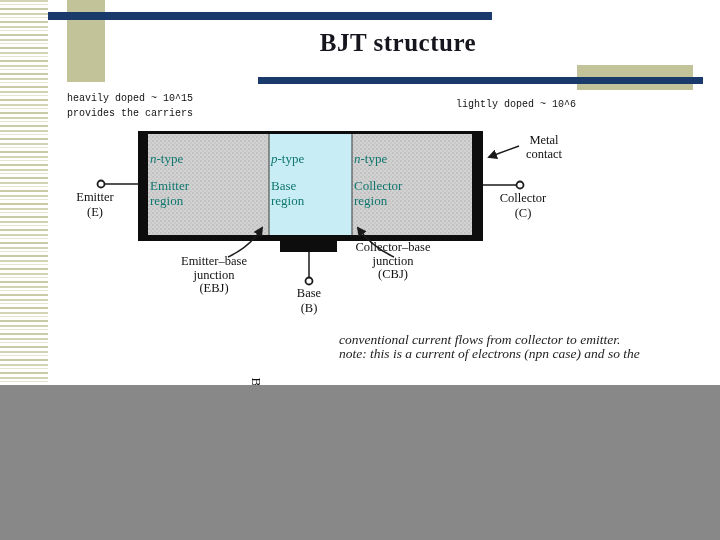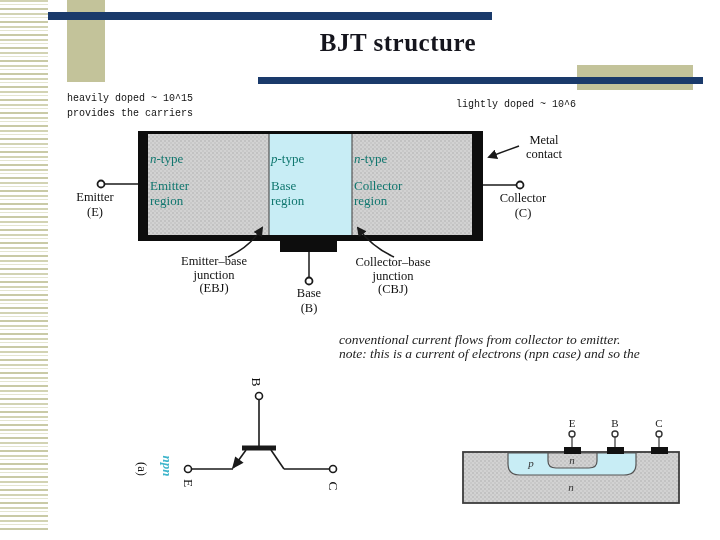--- a/index.html
+++ b/index.html
@@ -1,17 +1,17 @@
 <!DOCTYPE html>
 <html><head>
 <meta charset="utf-8">
 <style>
   html,body{margin:0;padding:0;background:#888;}
   #slide{
-    position:relative;width:720px;height:540px;background:#ffffff;
+    position:relative;width:720px;height:385px;background:#ffffff;
     font-family:"Liberation Serif","DejaVu Serif",serif;color:#1a1a1a;
     overflow:hidden;margin:0 auto;
   }
   .abs{position:absolute;}
   
   #stripe-col{
     left:0;top:0;width:48px;height:533px;
     background:repeating-linear-gradient(to bottom,
       #d2d3b3 0px,#d2d3b3 2px,#ffffff 2px,#ffffff 4px,
       #e4e5d0 4px,#e4e5d0 5px,#ffffff 5px,#ffffff 8px,
@@ -155,21 +155,21 @@
   <div class="abs fig-label" style="left:508px;top:133px;width:72px;line-height:14px;">
     <div>Metal</div>
     <div>contact</div>
   </div>
 
   <div class="abs fig-label small-lh" style="left:164px;top:255px;width:100px;">
     <div>Emitter–base</div>
     <div>junction</div>
     <div>(EBJ)</div>
   </div>
-  <div class="abs fig-label small-lh" style="left:343px;top:256px;width:100px;">
+  <div class="abs fig-label small-lh" style="left:343px;top:241px;width:100px;">
     <div>Collector–base</div>
     <div>junction</div>
     <div>(CBJ)</div>
   </div>
 
   <div class="abs note-text" style="left:339px;top:333px;width:340px;">
     <div>conventional current flows from collector to emitter.</div>
     <div>note: this is a current of electrons (npn case) and so the</div>
   </div>
 

